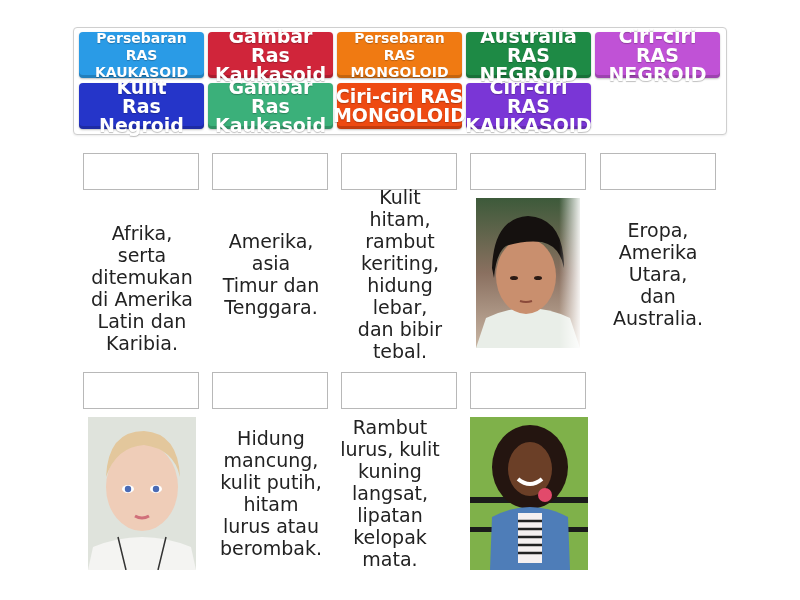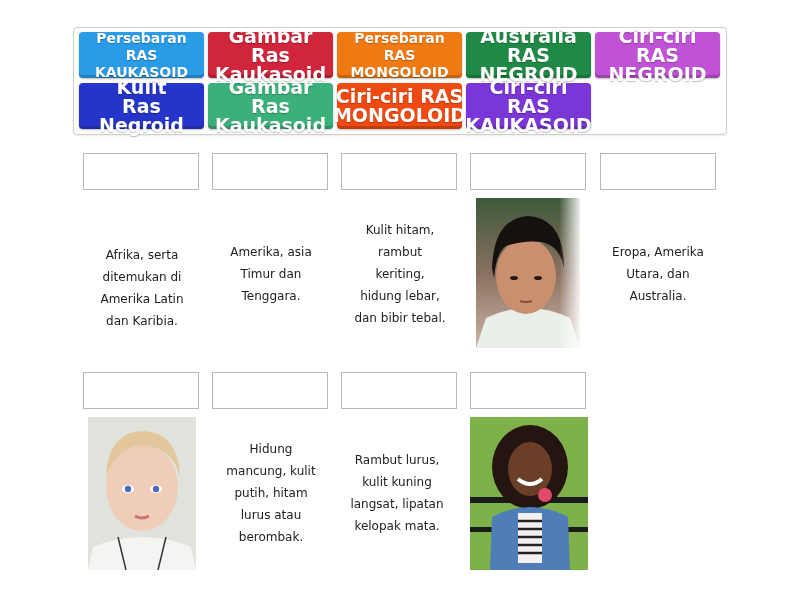--- a/index.html
+++ b/index.html
@@ -20,21 +20,21 @@
     text-shadow: 0 1px 1px rgba(0,0,0,0.25);
   }
   .tile span { display: block; }
   .tile.small { font-size: 14px; line-height: 17px; }
   .tile.big { font-size: 19px; }
   .drop {
     position: absolute; width: 116px; height: 37px; border: 1px solid #b8b8b8; background: #fff; box-sizing: border-box;
   }
   .desc {
     position: absolute; width: 118px; text-align: center; color: #222;
-    font-size: 12px; line-height: 22px; display: flex; align-items: center; justify-content: center;
+    font-size: 19px; line-height: 22px; display: flex; align-items: center; justify-content: center;
   }
   .photo { position: absolute; overflow: hidden; }
   .photo svg { display: block; width: 100%; height: 100%; }
 </style>
 </head>
 <body>
 
 <div class="tray"></div>
 
 <div class="tile small" style="left:79px;top:32px;background:#2a9be6;">
@@ -150,21 +150,21 @@
     <ellipse cx="68" cy="72" rx="6" ry="4" fill="#fff"></ellipse>
     <circle cx="40" cy="72" r="3.2" fill="#4a6bb5"></circle>
     <circle cx="68" cy="72" r="3.2" fill="#4a6bb5"></circle>
     <path d="M47 99 Q54 103 61 99" stroke="#d0707a" stroke-width="3" fill="none"></path>
     <path d="M30 120 L38 153 M78 120 L70 153" stroke="#333" stroke-width="1.5"></path>
   </svg>
 </div>
 <div class="desc" style="left:212px;top:417px;height:152px;width:118px;padding:0 8px;box-sizing:border-box;">
   <span>Hidung mancung, kulit putih, hitam lurus atau berombak.</span>
 </div>
-<div class="desc" style="left:338px;top:415px;height:156px;width:118px;padding:0 4px;box-sizing:border-box;text-align:center;">
+<div class="desc" style="left:331px;top:415px;height:156px;width:118px;padding:0 4px;box-sizing:border-box;text-align:center;">
   <span>Rambut lurus, kulit kuning langsat, lipatan kelopak mata.</span>
 </div>
 <div class="photo" style="left:470px;top:417px;width:118px;height:153px;">
   <svg viewBox="0 0 118 153" preserveAspectRatio="none">
     <rect width="118" height="153" fill="#7fb14a"></rect>
     <rect y="80" width="118" height="6" fill="#1b1b1b"></rect>
     <rect y="110" width="118" height="5" fill="#1b1b1b"></rect>
     <ellipse cx="60" cy="50" rx="38" ry="42" fill="#241510"></ellipse>
     <ellipse cx="60" cy="52" rx="22" ry="27" fill="#6b3f27"></ellipse>
     <path d="M48 62 Q60 72 72 62" stroke="#fff" stroke-width="4" fill="none"></path>

